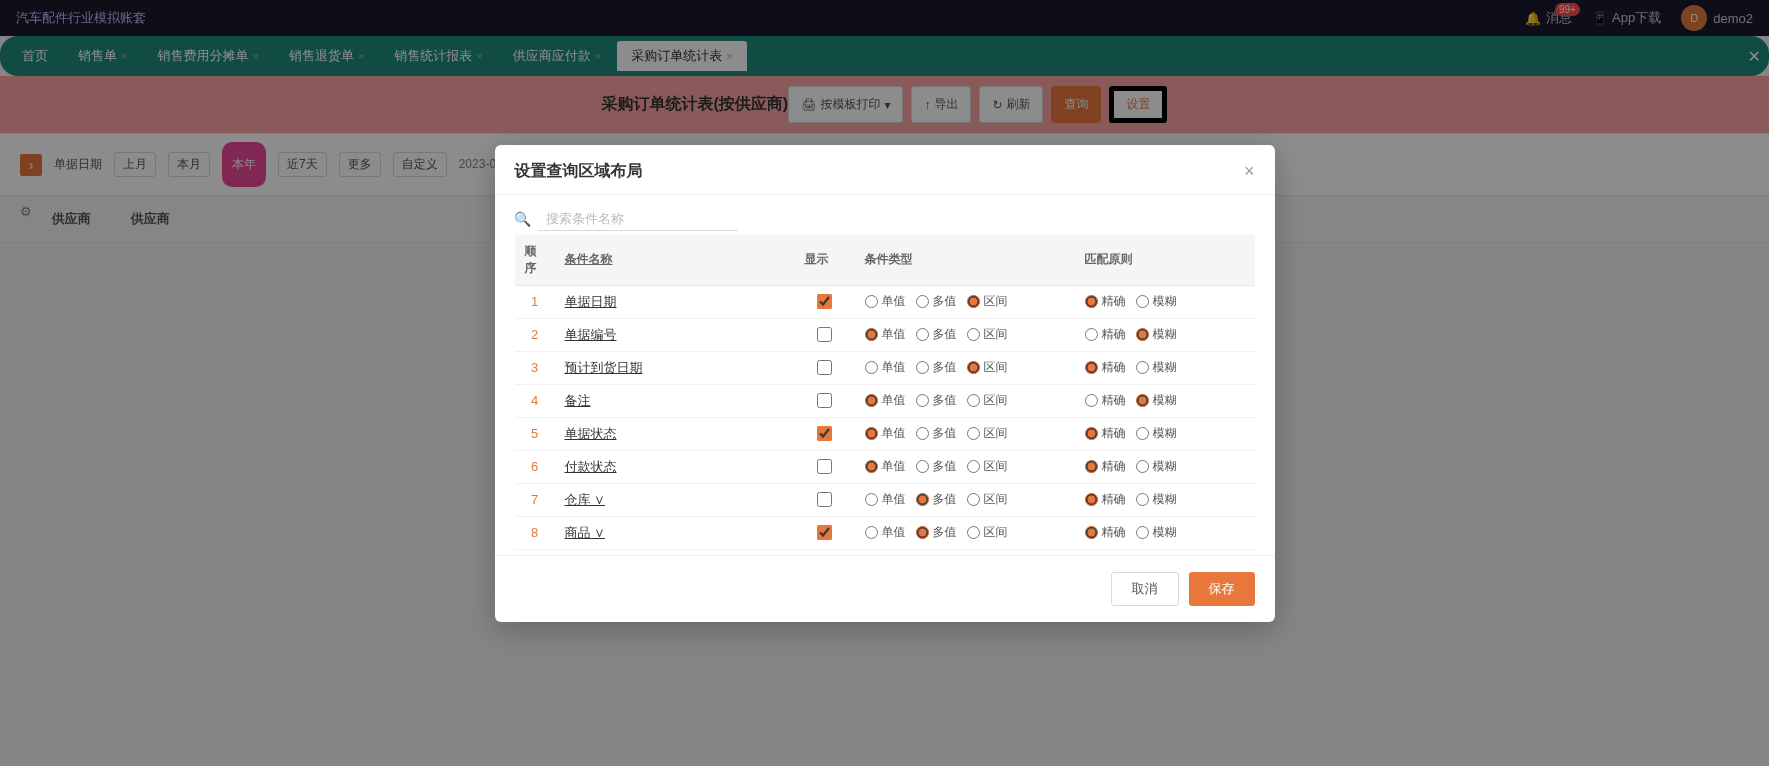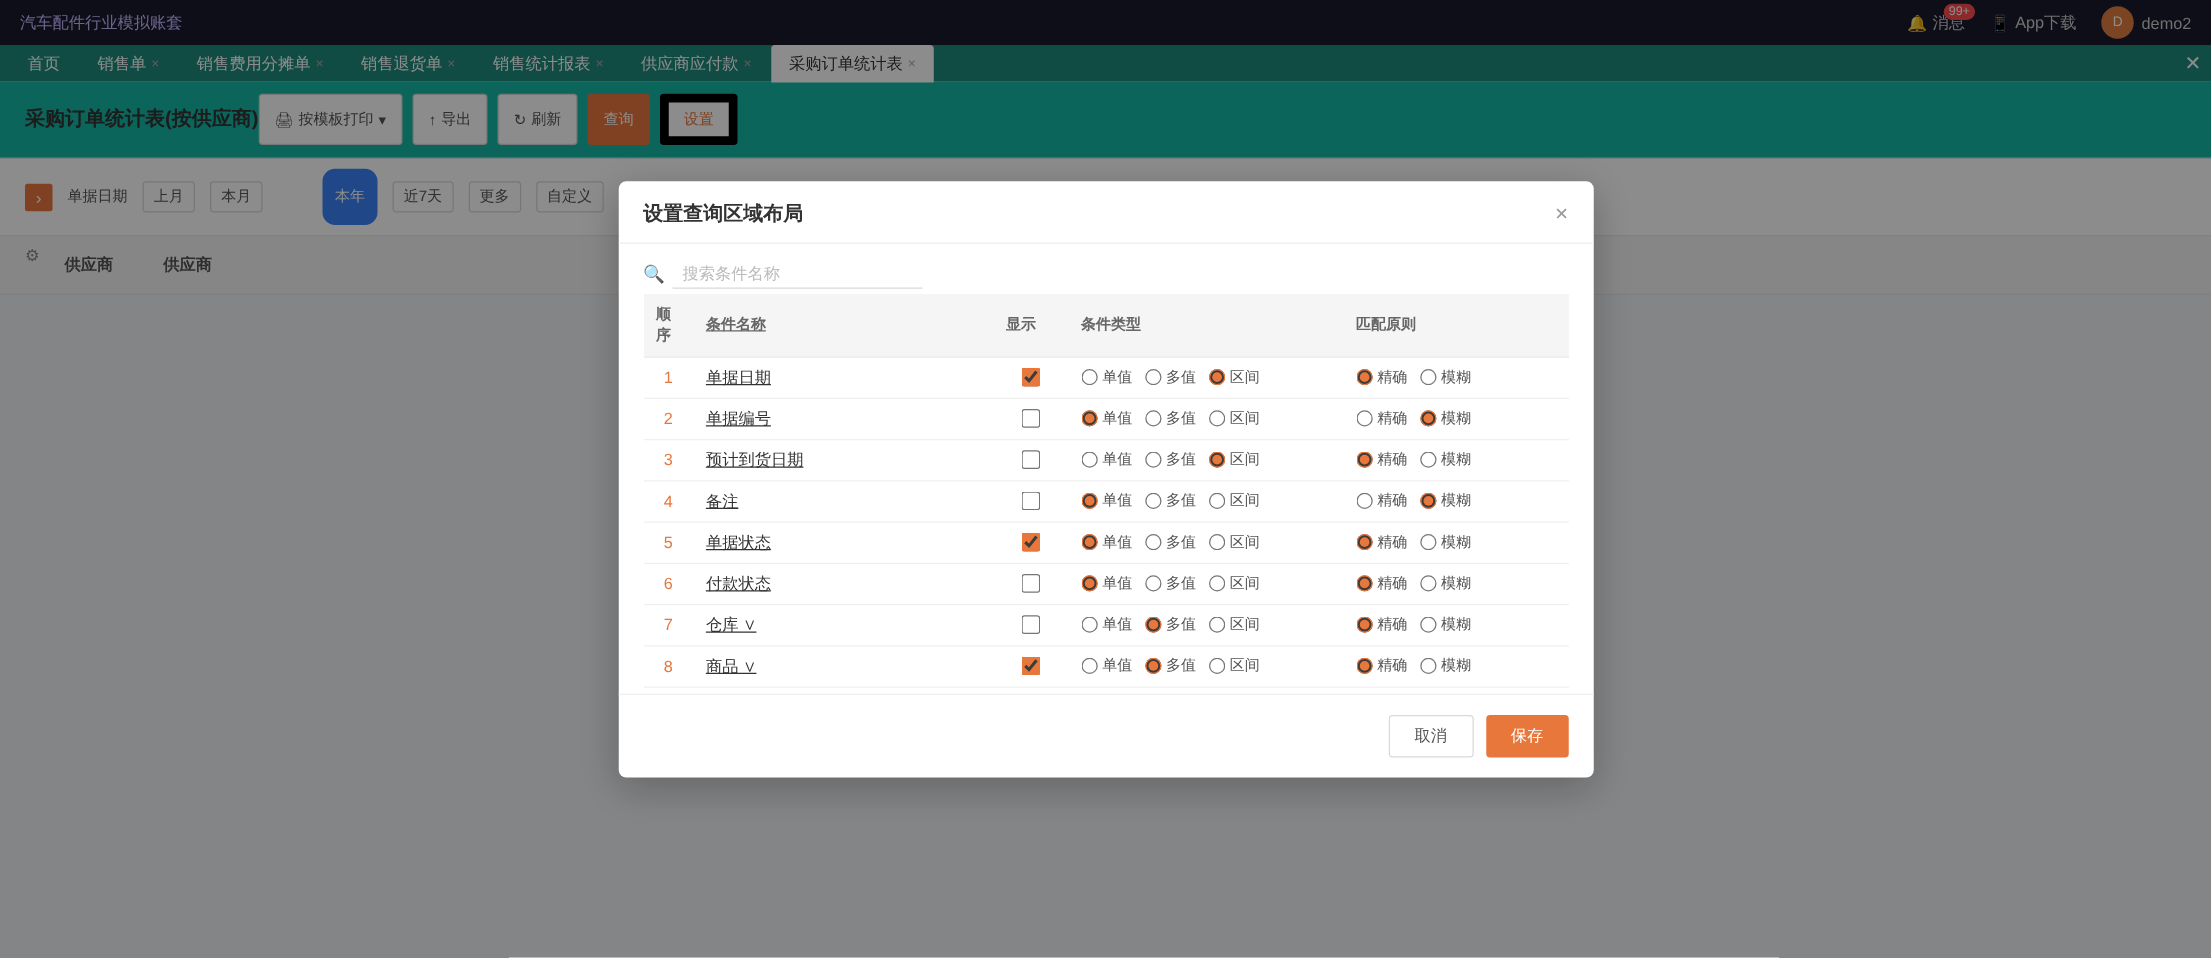--- a/index.html
+++ b/index.html
@@ -17,68 +17,69 @@
     }
     .top-bar-left { font-size: 13px; color: #c4b5fd; }
     .top-bar-right { display: flex; align-items: center; gap: 20px; font-size: 13px; color: #ccc; }
     .top-bar-right .badge-wrap { position: relative; display: inline-flex; align-items: center; gap: 4px; }
     .badge { background: #ff4d4f; color: #fff; border-radius: 8px; font-size: 10px; padding: 1px 4px; position: absolute; top: -6px; right: -8px; }
     .avatar { width: 26px; height: 26px; border-radius: 50%; background: #e07c3e; display: flex; align-items: center; justify-content: center; color: #fff; font-size: 11px; }
 
     
     .tab-bar {
       background: #1e8a7a;
-      height: 29px;
+      height: 40px;
       display: flex;
       align-items: center;
       padding: 0 8px;
       gap: 2px;
+      border-radius: 18px;
     }
     .tab-item {
       padding: 6px 14px;
       border-radius: 3px 3px 0 0;
       font-size: 13px;
       color: #fff;
       cursor: pointer;
       display: flex;
       align-items: center;
       gap: 4px;
       white-space: nowrap;
     }
     .tab-item.active { background: #fff; color: #333; }
     .tab-close { font-size: 11px; color: #aaa; }
     .tab-bar-right { margin-left: auto; color: #fff; font-size: 16px; cursor: pointer; }
 
     
     .page-header {
-      background: #14b8a6;
+      background: #fca5a5;
       padding: 10px 20px;
       display: flex;
       align-items: center;
-      justify-content: flex-start;
+      justify-content: center;
       border-bottom: 1px solid #e8e8e8;
     }
     .page-title { font-size: 16px; font-weight: bold; color: #333; }
     .header-actions { display: flex; gap: 8px; }
     .btn { padding: 5px 12px; border-radius: 3px; border: 1px solid #d9d9d9; background: #fff; cursor: pointer; font-size: 12px; color: #555; display: flex; align-items: center; gap: 4px; }
     .btn-primary { background: #e8773c; border-color: #e8773c; color: #fff; }
-    .btn-outline { border: 7px solid #000000; color: #e8773c; background: #fff; }
+    .btn-outline { border: 5px solid #000000; color: #e8773c; background: #fff; }
 
     
     .filter-bar {
       background: #fff;
       padding: 8px 20px;
       display: flex;
       align-items: center;
       gap: 12px;
       border-bottom: 1px solid #e8e8e8;
     }
     .filter-toggle { background: #e8773c; color: #fff; border: none; width: 22px; height: 22px; border-radius: 2px; cursor: pointer; font-size: 14px; }
     .filter-label { font-size: 12px; color: #555; }
-    .filter-date-tag { background: #3b82f6; color: #fff; border-radius: 10px; padding: 14px 10px; font-size: 12px; cursor: pointer; margin-left: 36px; }
+    .filter-date-tag { background: #ec4899; color: #fff; border-radius: 10px; padding: 14px 10px; font-size: 12px; cursor: pointer; }
     .filter-date-btn { padding: 3px 8px; border: 1px solid #d9d9d9; border-radius: 3px; font-size: 12px; color: #555; cursor: pointer; background: #fff; }
     .filter-date-range { font-size: 12px; color: #888; }
     .filter-more { font-size: 12px; color: #888; margin-left: 4px; cursor: pointer; }
     .gear-icon { color: #888; cursor: pointer; }
     .col-header { font-size: 13px; color: #555; font-weight: bold; padding: 6px 20px; }
 
     
     .overlay {
       position: fixed; top: 0; left: 0; right: 0; bottom: 0;
       background: rgba(0,0,0,0.45);

